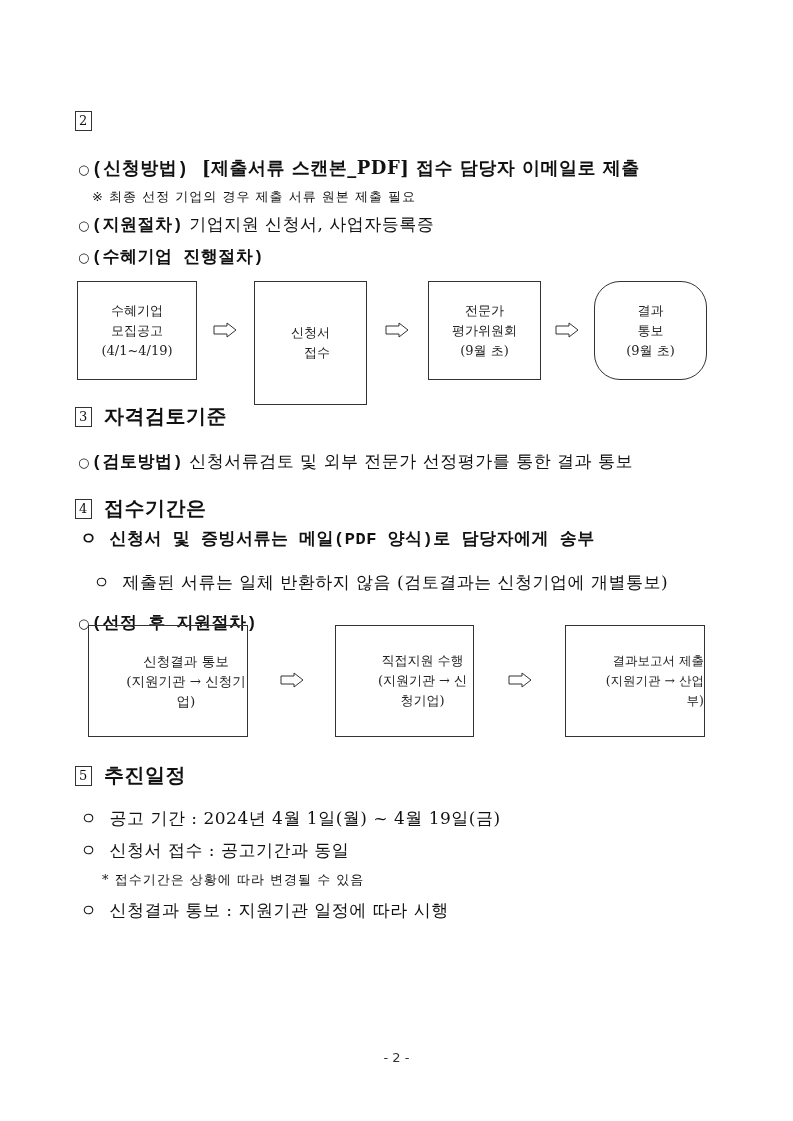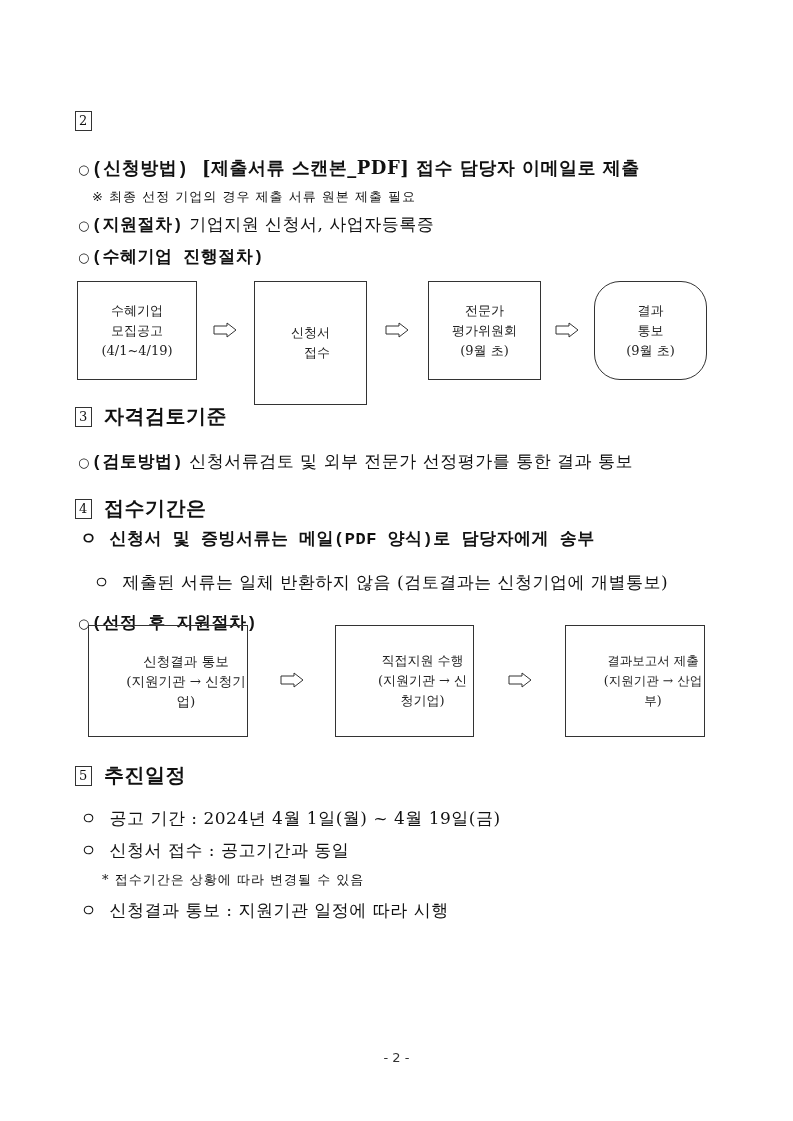--- a/index.html
+++ b/index.html
@@ -110,21 +110,21 @@
   </svg>
 <div class="box small" style="left:335px; top:625px; width:139px; height:112px; font-size:13px;">
   <div>
       <div>직접지원 수행</div>
       <div>(지원기관 → 신청기업)</div>
     </div>
 </div>
 <svg class="arrow" style="left:508px; top:672px;" viewBox="0 0 24 16">
     <path d="M1 4 H14 V1 L23 8 L14 15 V12 H1 Z" fill="#fff" stroke="#333" stroke-width="1"></path>
   </svg>
-<div class="box small" style="left:565px; top:625px; width:140px; height:112px; font-size:12.5px;">
+<div class="box small" style="left:565px; top:625px; width:140px; height:112px; font-size:12.5px;text-align:right;">
   <div>
       <div>결과보고서 제출</div>
       <div>(지원기관 → 산업부)</div>
     </div>
 </div>
 
 <div class="abs h" style="left:75px; top:762px;">
   <span class="numbox">5</span>
   <span>추진일정</span>
 </div>

